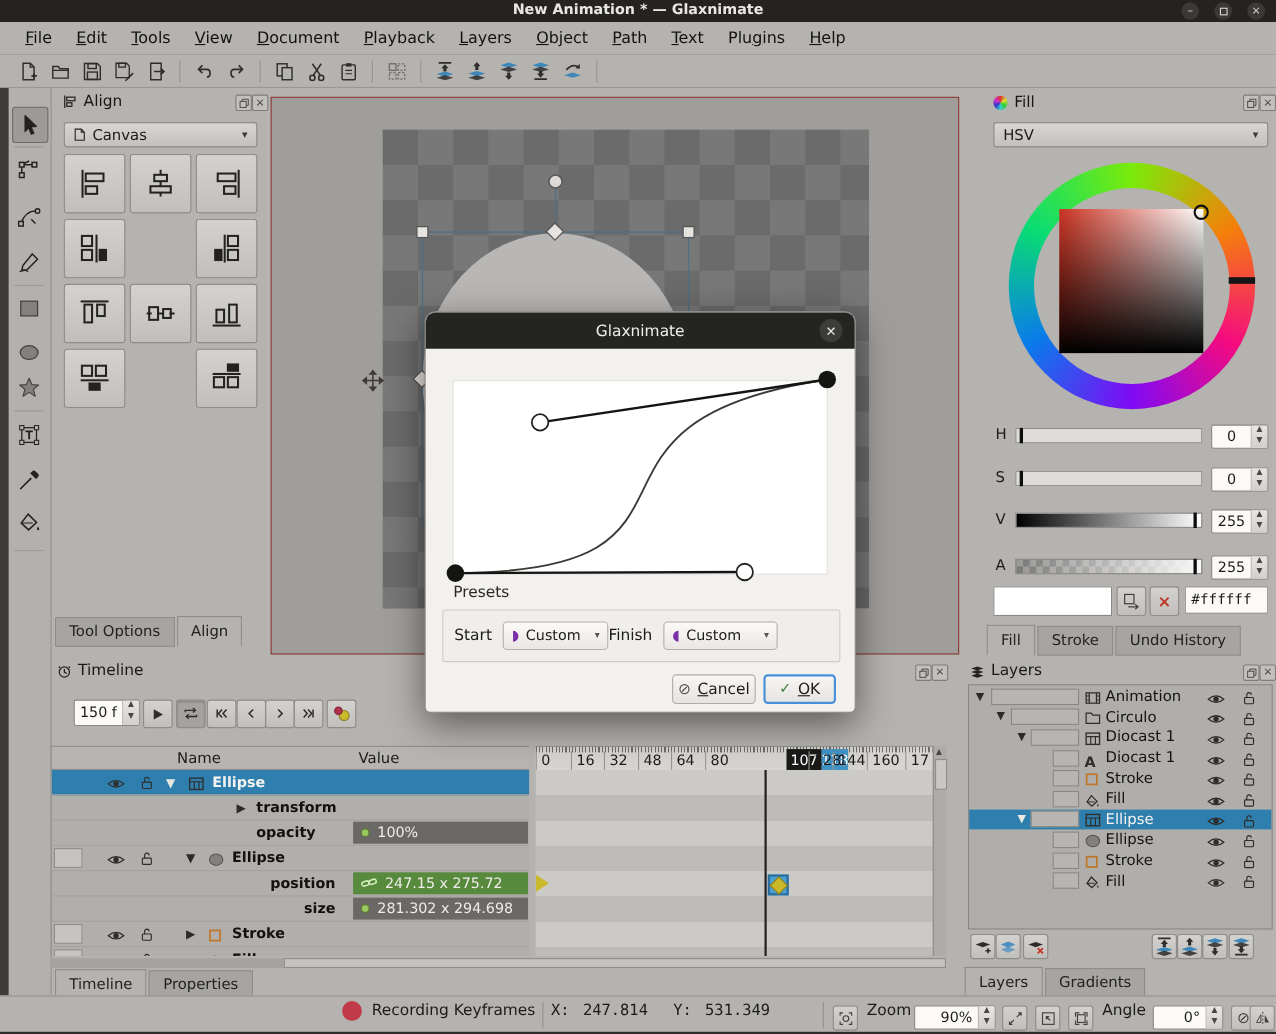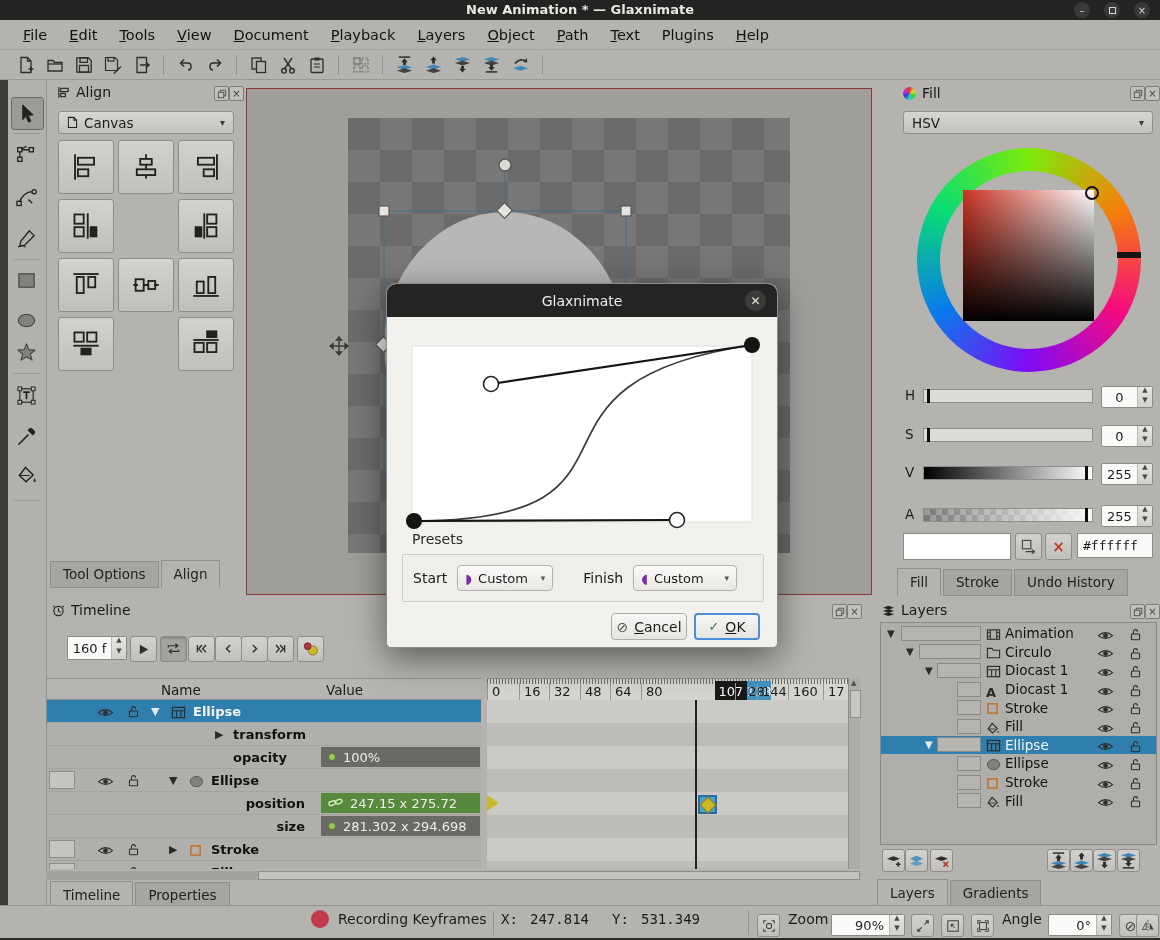--- a/index.html
+++ b/index.html
@@ -626,21 +626,21 @@
     <span>Timeline</span>
   </div>
   <span class="pbtn" style="left:832px;top:604px">
       <svg viewBox="0 0 12 12" width="10" fill="none" stroke="#44423f">
         <rect x="1.5" y="3.8" width="6.7" height="6.7"></rect>
         <path d="M3.8 3.8 V1.5 H10.5 V8.2 H8.2"></path>
       </svg>
     </span>
   <span class="pbtn" style="left:847px;top:604px">×</span>
   <div class="abs spin" style="left:67px;top:636px;width:60px;height:24px">
-    <span class="val">160 f</span>
+    <span class="val">150 f</span>
     <span class="arr">
         <span>▲</span>
         <span>▼</span>
       </span>
   </div>
   <div id="transport">
       <div class="abs btn3d" style="left:130px;top:636px;width:25px;height:24px;">
         <span class="ic">
           <svg viewBox="0 0 14 14" width="13">
             <path d="M3 2L12 7 3 12Z" fill="#2e2d2b"></path>
@@ -1096,21 +1096,21 @@
       <circle cx="104" cy="100" r="7.5" fill="#ffffff" stroke="#232322" stroke-width="1.6"></circle>
     </svg>
     <span class="abs" id="presets-label">Presets</span>
     <div id="preset-group">
       <span style="margin-left:10px;font-size:14px">Start</span>
       <span class="ease-dd" style="margin-left:10px;width:80px">
         <span class="ease-glyph">◗</span>
         <span>Custom</span>
         <span style="margin-left:auto;font-size:9px;color:#55534f">▾</span>
       </span>
-      <span style="margin-left:30px;font-size:14px">Finish</span>
+      <span style="font-size:14px">Finish</span>
       <span class="ease-dd" style="margin-left:10px;width:88px">
         <span class="ease-glyph">◖</span>
         <span>Custom</span>
         <span style="margin-left:auto;font-size:9px;color:#55534f">▾</span>
       </span>
     </div>
     <div class="dlg-btn" style="left:224px;top:329px;width:76px">
       <span style="color:#55534f;font-size:14px">⊘</span>
       <span><u>C</u>ancel</span>
     </div>

